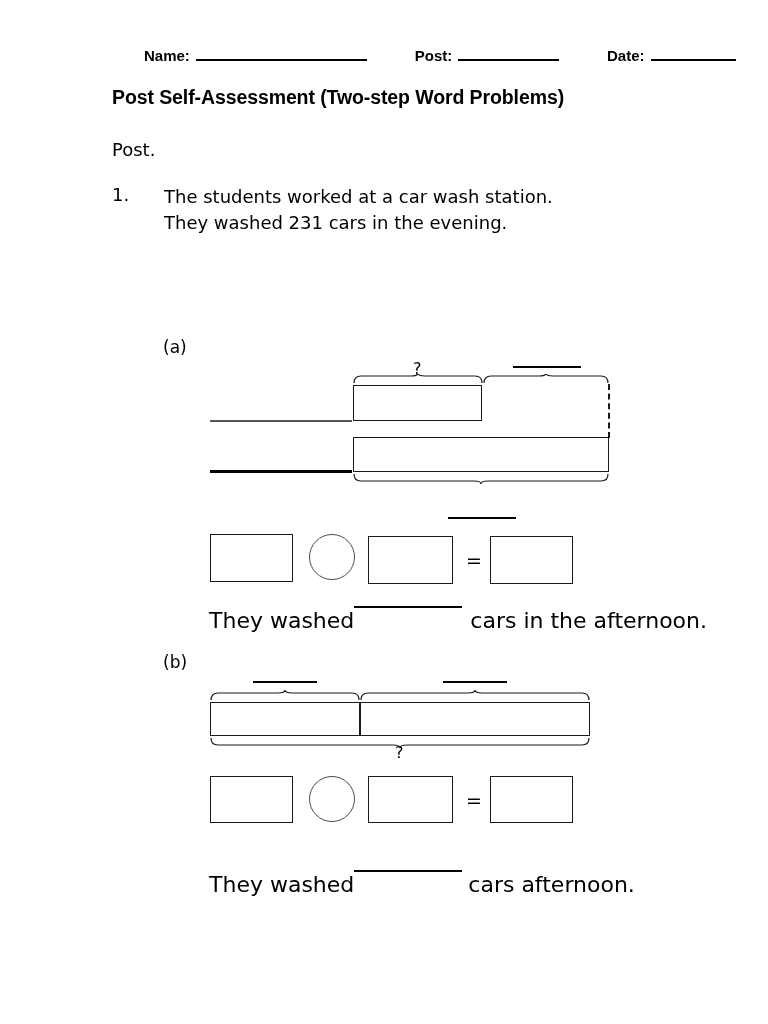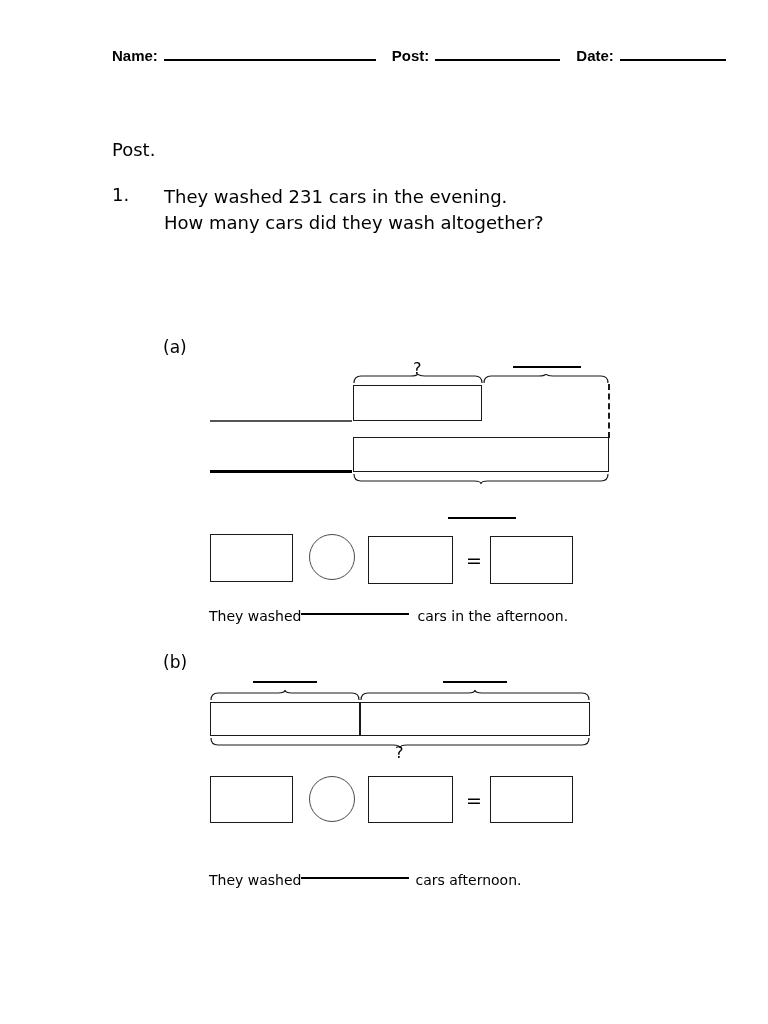--- a/index.html
+++ b/index.html
@@ -32,20 +32,21 @@
     display: flex;
     align-items: flex-end;
     font-weight: bold;
     font-size: 15px;
     font-family: "Liberation Sans", sans-serif;
   }
   .hdr-label {
     white-space: nowrap;
     line-height: 1;
     padding-bottom: 1px;
+    margin-left: 32px;
   }
   .hdr-rule {
     border-bottom: 2px solid #000;
     height: 0;
     margin: 0 0 3px 6px;
   }
   .hdr-rule.name  { width: 212px; margin-right: 16px; }
   .hdr-rule.class { width: 125px; margin-right: 16px; }
   .hdr-rule.date  { width: 106px; }
 
@@ -137,24 +138,24 @@
   }
   .eqequals {
     position: absolute;
     font-size: 19px;
     line-height: 1;
   }
 
   
   .answer-sentence {
     position: absolute;
-    font-size: 14px;
+    font-size: 22px;
     white-space: nowrap;
     display: flex;
-    align-items: center;
+    align-items: flex-start;
   }
   .ans-blank {
     display: inline-block;
     border-bottom: 2px solid #000;
     height: 0;
     position: relative;
     top: -2px;
   }
   .ans-blank.w1 { width: 108px; margin: 0 8px 0 0; }
   .ans-blank.w2 { width: 108px; margin: 0 6px 0 0; }
@@ -166,27 +167,28 @@
 
   <div class="header-row">
     <span class="hdr-label">Name:</span>
     <span class="hdr-rule name"></span>
     <span class="hdr-label">Post:</span>
     <span class="hdr-rule class"></span>
     <span class="hdr-label">Date:</span>
     <span class="hdr-rule date"></span>
   </div>
 
+  <div class="title">Post Self-Assessment (Two-step Word Problems)</div>
 
   <div class="instruction">Post.</div>
 
   <div class="q-number">1.</div>
   <div class="q-body">
+    <div>The students worked at a car wash station.</div>
     <div>They washed 231 cars in the evening.</div>
-    <div>How many cars did they wash altogether?</div>
   </div>
 
   <div class="part-label part-a">(a)</div>
 
   <div class="rule" style="left:210px; top:420px; width:142px; height:1.6px; background:#555;"></div>
   <div class="rule" style="left:210px; top:470px; width:142px; height:2.6px;"></div>
 
   <div class="qmark" style="left:413px; top:361px;">?</div>
 
   <div class="rule" style="left:513px; top:366px; width:68px; height:1.8px;"></div>

